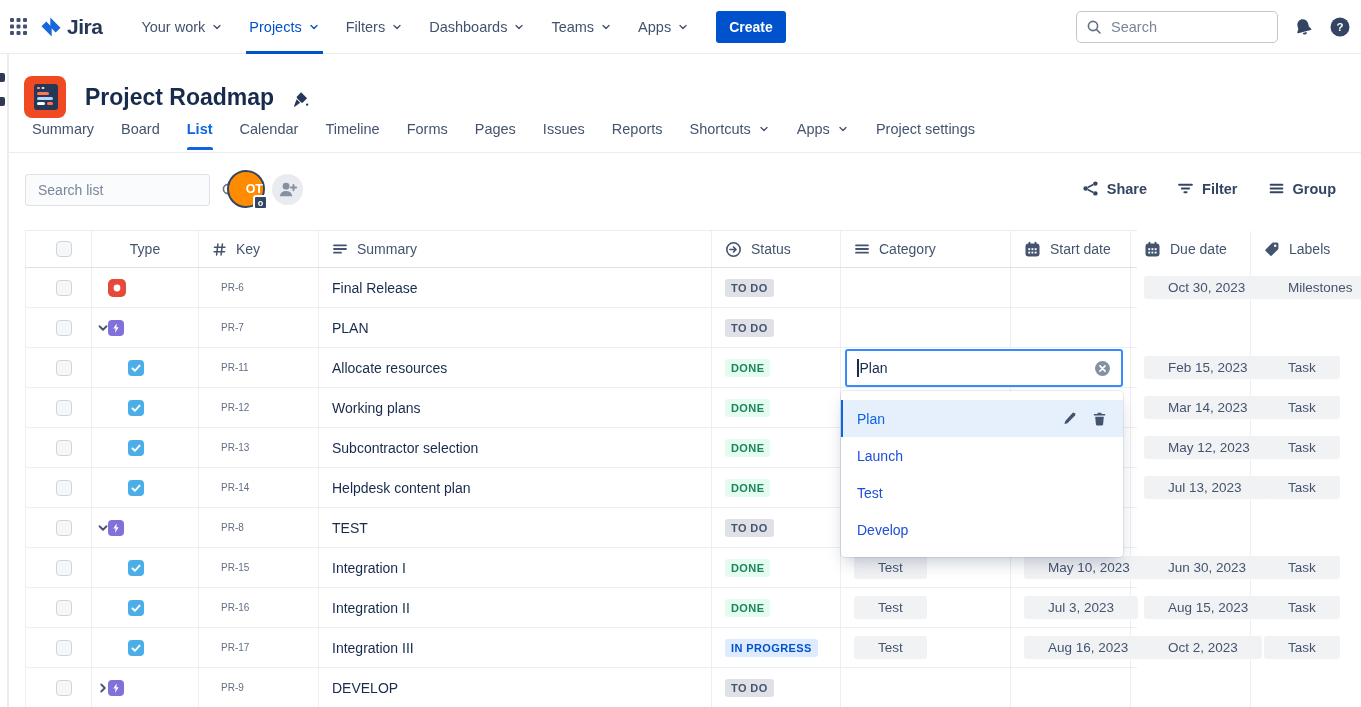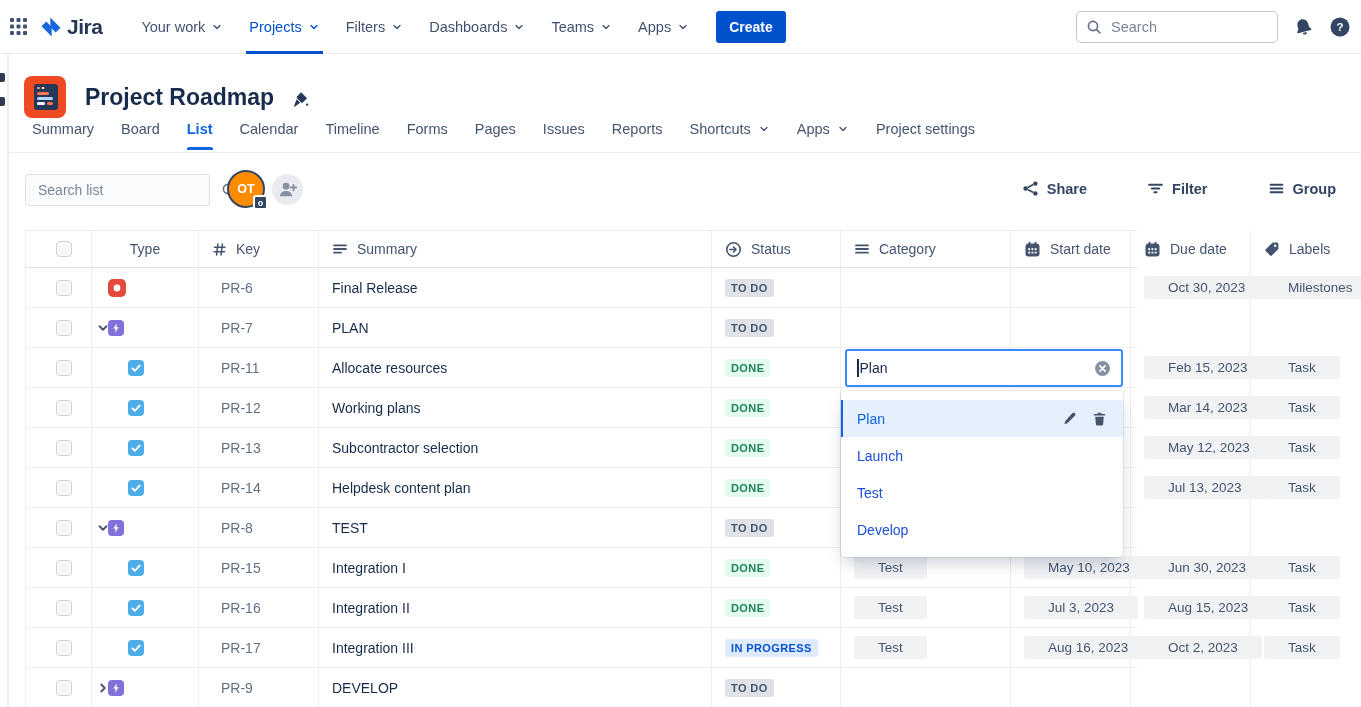--- a/index.html
+++ b/index.html
@@ -59,27 +59,27 @@
 
   
   .list-search { position:absolute; left:25px; top:174px; width:185px; height:32px;
     border:1px solid #DFE1E6; border-radius:3px; background:#FAFBFC; display:flex;
     align-items:center; padding:0 10px; }
   .list-search input { border:none; outline:none; background:transparent; flex:1; font-size:14px;
     color:#44546F; font-family:"Liberation Sans",sans-serif; }
   .list-search input::placeholder { color:#7A869A; }
   .avatar { position:absolute; left:227px; top:170px; width:38px; height:38px; border-radius:50%;
     background:#FF8B00; border:2.5px solid #344563; display:flex; align-items:center;
-    justify-content:center; cursor:pointer; z-index:7; }
+    justify-content:flex-end; cursor:pointer; z-index:7; }
   .avatar-initials { color:#fff; font-size:12.5px; font-weight:700; }
   .avatar-badge { position:absolute; right:-5px; bottom:-4px; width:15px; height:15px;
     background:#344563; border:2px solid #fff; border-radius:3px; color:#fff; font-size:9px;
     font-weight:700; display:flex; align-items:center; justify-content:center; }
   .add-person { position:absolute; left:272px; top:174px; cursor:pointer; }
-  .list-actions { position:absolute; right:25px; top:180px; display:flex; gap:60px; }
+  .list-actions { position:absolute; right:25px; top:180px; display:flex; gap:30px; }
   .action-btn { display:flex; align-items:center; gap:8px; font-size:14.5px; font-weight:600;
     color:#344563; cursor:pointer; }
 
   
   .table { position:absolute; left:25px; top:230px; width:1112px; z-index:4; }
   .thead, .trow { display:grid; grid-template-columns:67px 107px 120px 393px 129px 170px 120px 120px 110px; }
   .thead { height:38px; border-top:1px solid #EBECF0; border-bottom:1px solid #DFE1E6; }
   .trow { height:40px; border-bottom:1px solid #EDEEF1; background:#fff; }
   .cell { display:flex; align-items:center; border-right:1px solid #EDEEF1; padding:0 13px;
     position:relative; overflow:visible; white-space:nowrap; }
@@ -88,21 +88,21 @@
   .th { font-size:14px; color:#44546F; gap:9px; cursor:pointer; }
   .th.c-type { justify-content:center; }
   .c-check { padding-left:30px; }
   .row-checkbox { width:16px; height:16px; border:1px solid #D0D4DB; border-radius:4px;
     background:#F6F7F8; cursor:pointer; flex:none; }
   .c-type { padding:0; }
   .expander { position:absolute; left:4px; top:50%; transform:translateY(-50%); cursor:pointer; display:flex; }
   .type-icon { position:absolute; top:50%; transform:translateY(-50%); display:flex; }
   .type-icon.lv0 { left:16px; }
   .type-icon.lv1 { left:36px; }
-  .key-text { font-size:14px; color:#626F86; padding-left:9px; }
+  .key-text { font-size:10px; color:#626F86; padding-left:9px; }
   .summary-text { font-size:14px; color:#172B4D; }
   .badge { font-size:11px; font-weight:700; letter-spacing:0.4px; padding:3px 6px; border-radius:3px;
     cursor:pointer; }
   .pill { font-size:13.5px; color:#44546F; background:#F1F2F4; padding:4px 24px; border-radius:3px;
     cursor:pointer; }
 
   
   .cat-editor { position:absolute; left:845px; top:349px; width:278px; height:38px; background:#fff;
     border:2px solid #388BFF; border-radius:3px; display:flex; align-items:center; padding:0 10px;
     z-index:21; }

